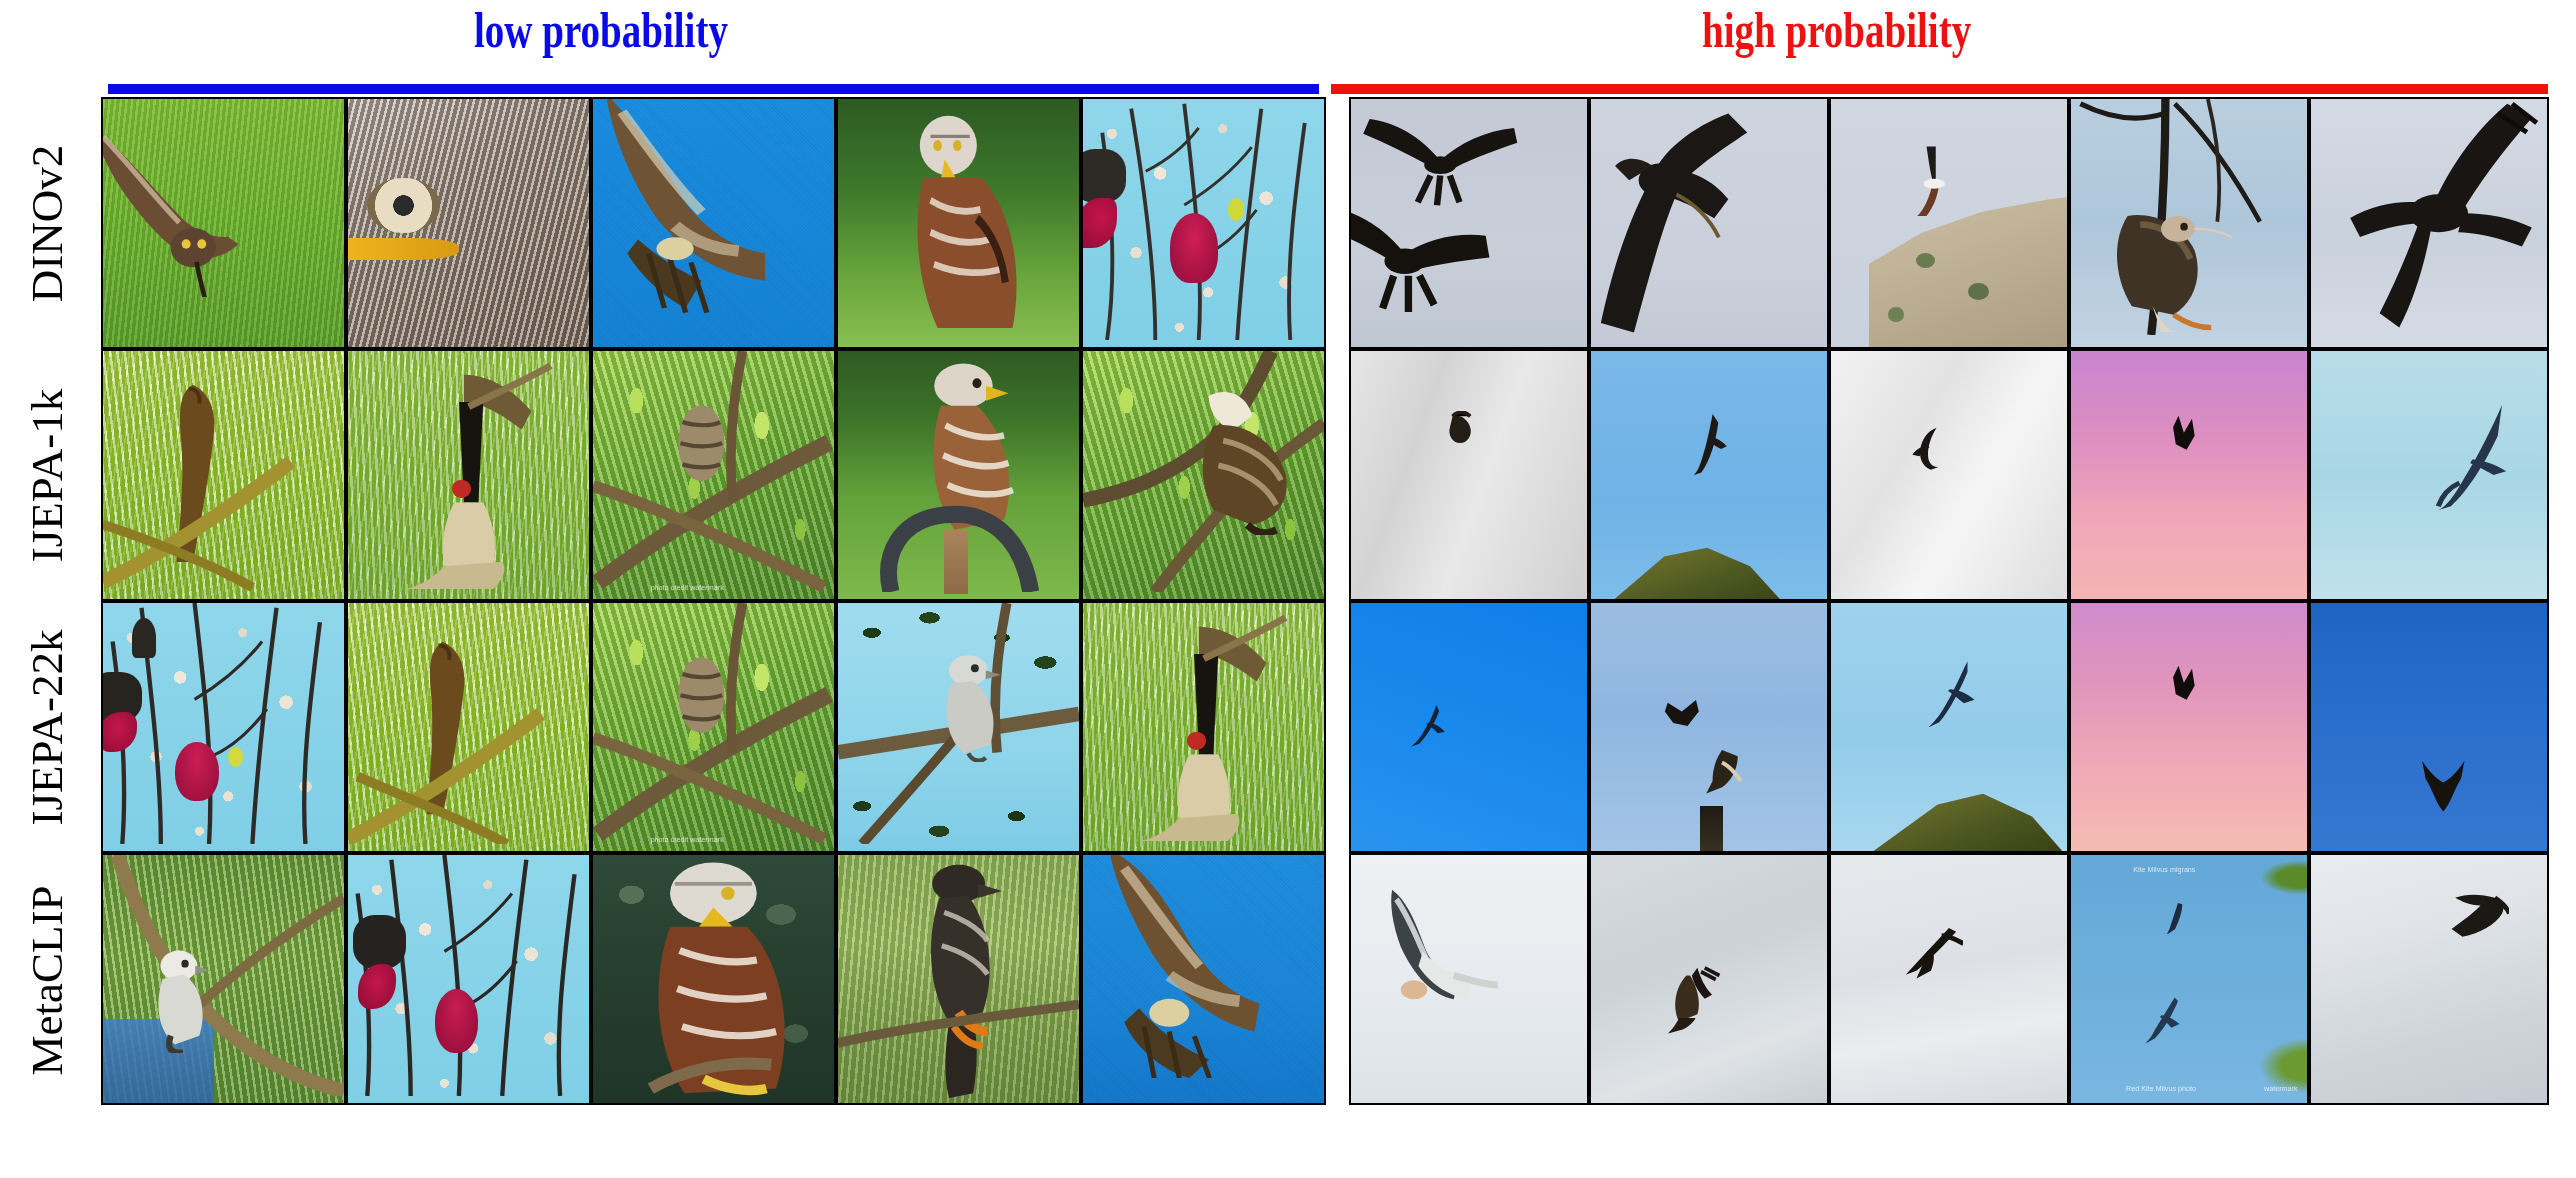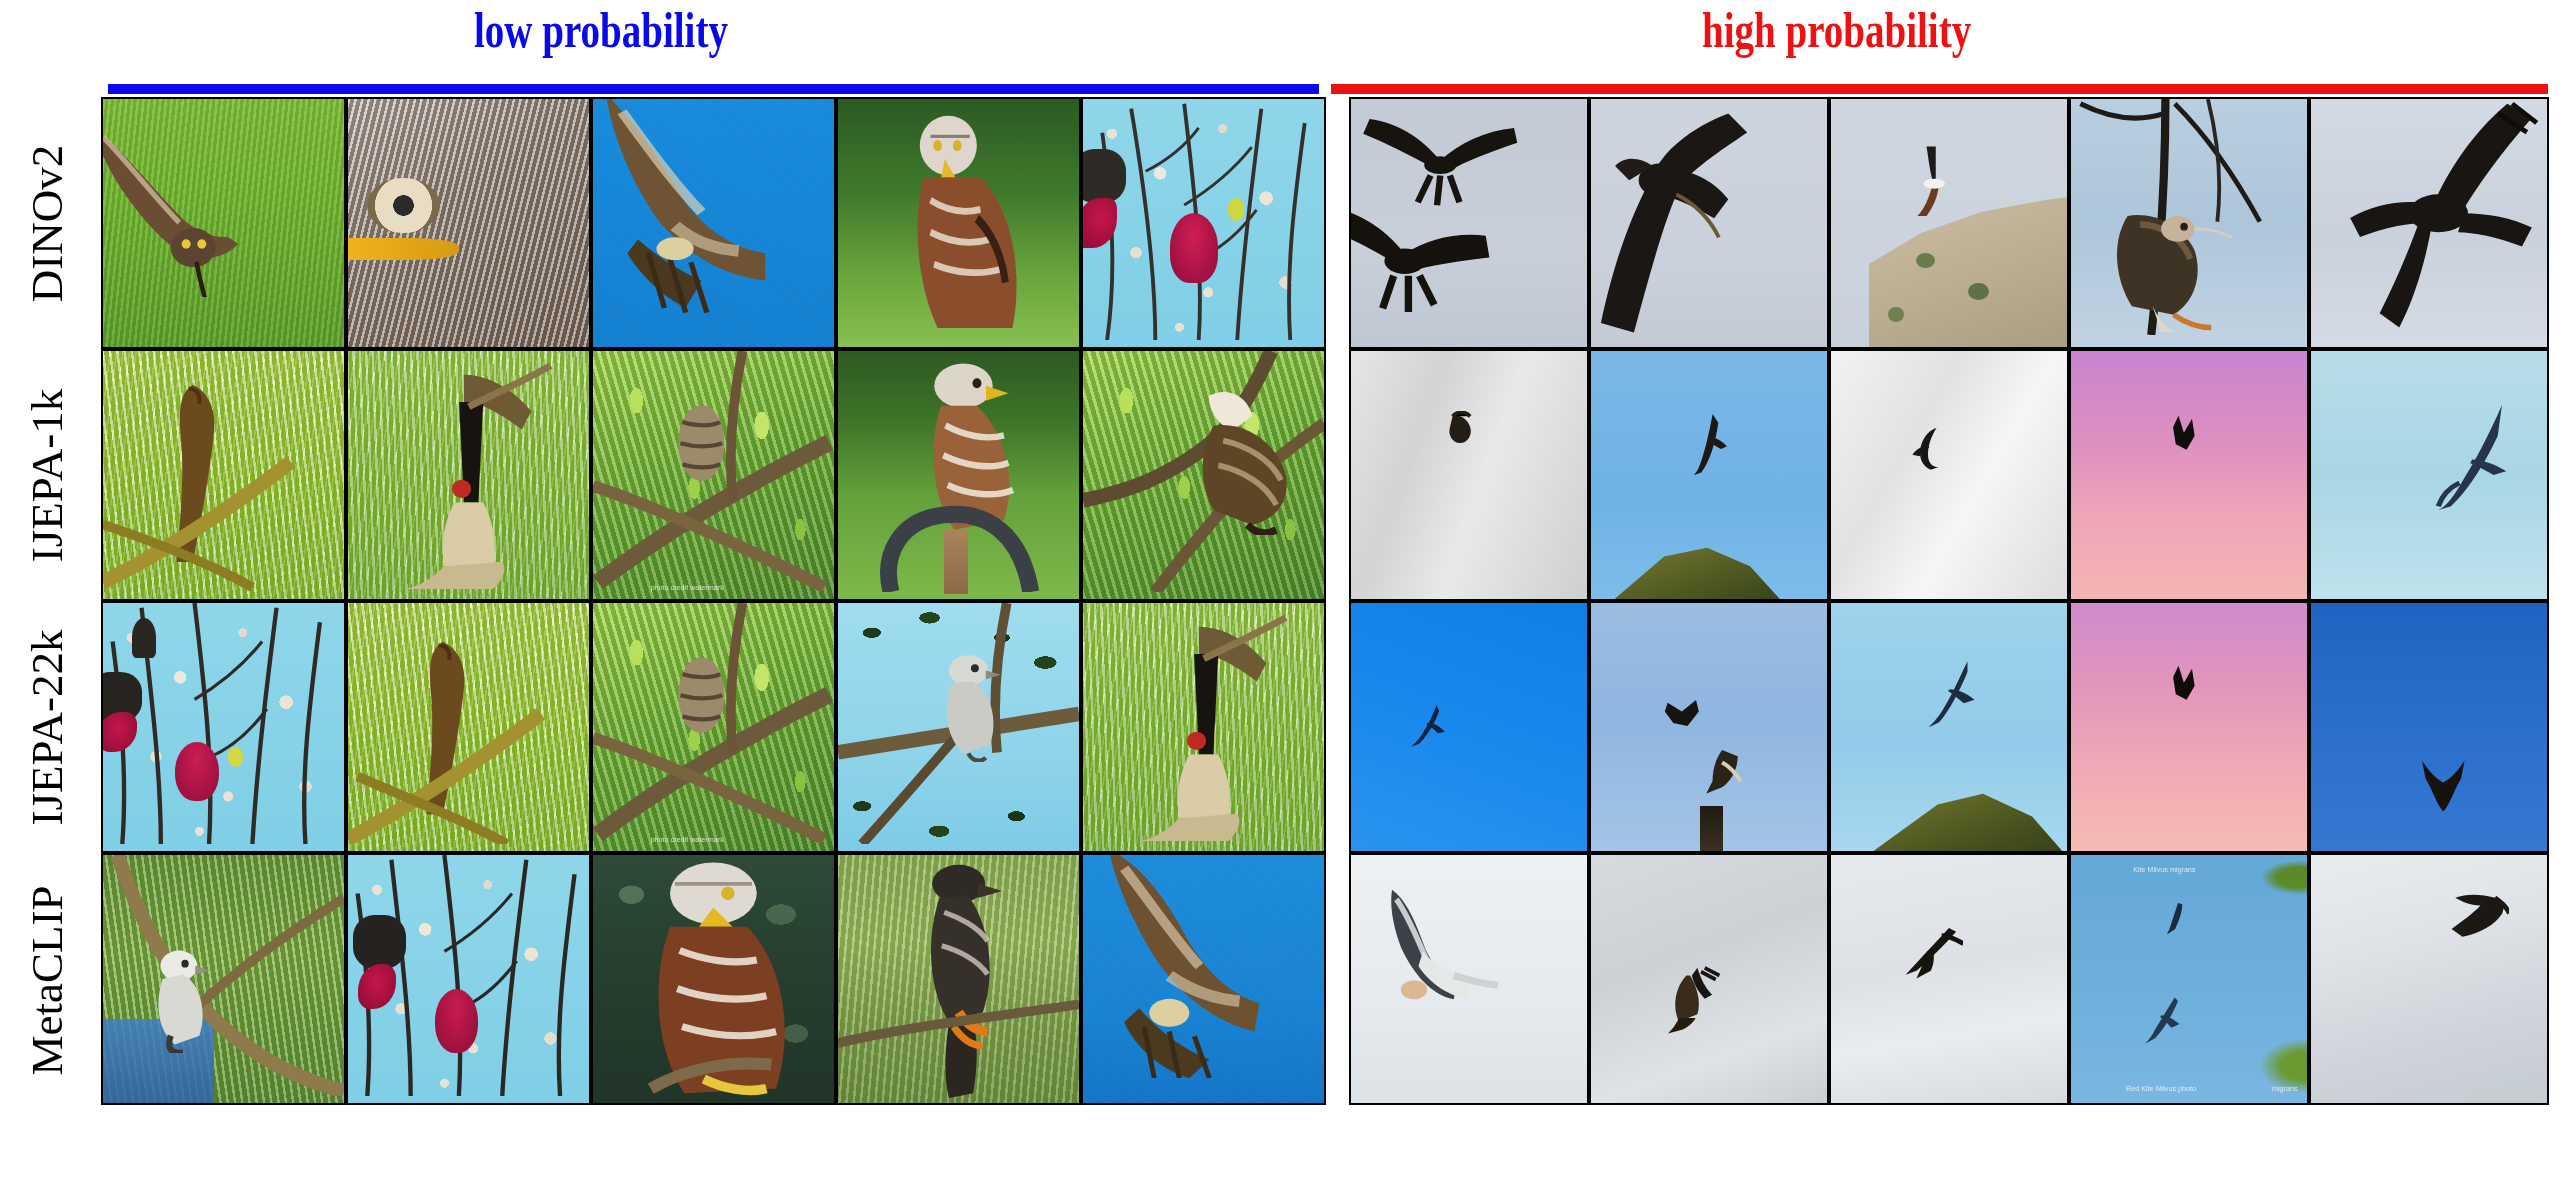--- a/index.html
+++ b/index.html
@@ -767,21 +767,21 @@
               <path d="M20 2 C16 8 12 14 8 20 C6 24 4 26 2 28 L8 25 C14 19 19 11 22 4 Z" fill="#24384f"></path>
               <path d="M12 12 C15 12 19 14 23 17 L18 19 C15 16 13 14 11 13 Z" fill="#24384f"></path>
             </svg>
           </div>
           <div style="position:absolute;right:-4%;top:2%;width:24%;height:14%;
                       background:radial-gradient(ellipse at 70% 50%, #5a8a2a 0 40%, rgba(90,138,42,0) 70%);"></div>
           <div style="position:absolute;right:-6%;bottom:4%;width:26%;height:22%;
                       background:radial-gradient(ellipse at 75% 50%, #6b9a32 0 38%, rgba(107,154,50,0) 72%);"></div>
           <div class="wm" style="left:6%;top:4%;">Kite  Milvus migrans</div>
           <div class="wm" style="left:3%;bottom:4%;">Red Kite  Milvus photo</div>
-          <div class="wm" style="right:4%;bottom:4%;">migrans</div>
+          <div class="wm" style="right:4%;bottom:4%;">watermark</div>
         </div>
 
         <div class="cell">
           <div class="sky" style="background:linear-gradient(165deg,#e9ecef 0%,#dfe3e7 35%,#cfd4da 70%,#c5cbd2 100%);"></div>
           <div class="bd" style="left:58%;top:14%;width:26%;height:22%;">
             <svg viewBox="0 0 34 28" preserveAspectRatio="none">
               <path d="M4 4 C10 2 18 2 26 4 C30 5 32 8 30 12 C26 18 18 22 8 24 L2 20
                        C8 16 14 12 18 8 C12 8 8 6 4 4 Z" fill="#1c1814"></path>
               <path d="M26 4 C29 6 32 8 34 12" stroke="#1c1814" stroke-width="2.5"></path>
             </svg>

